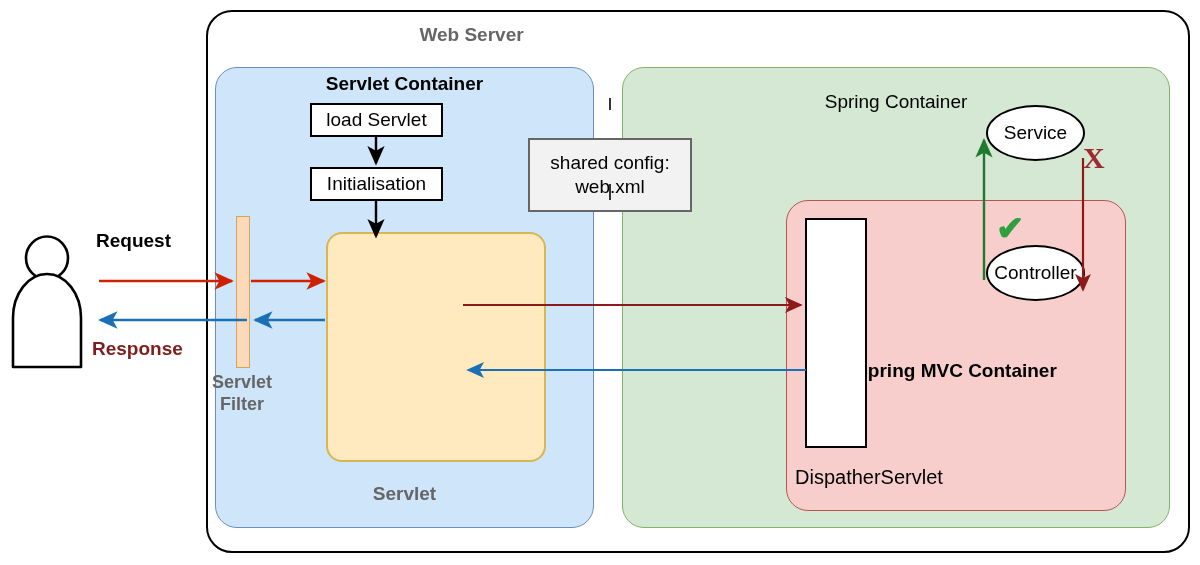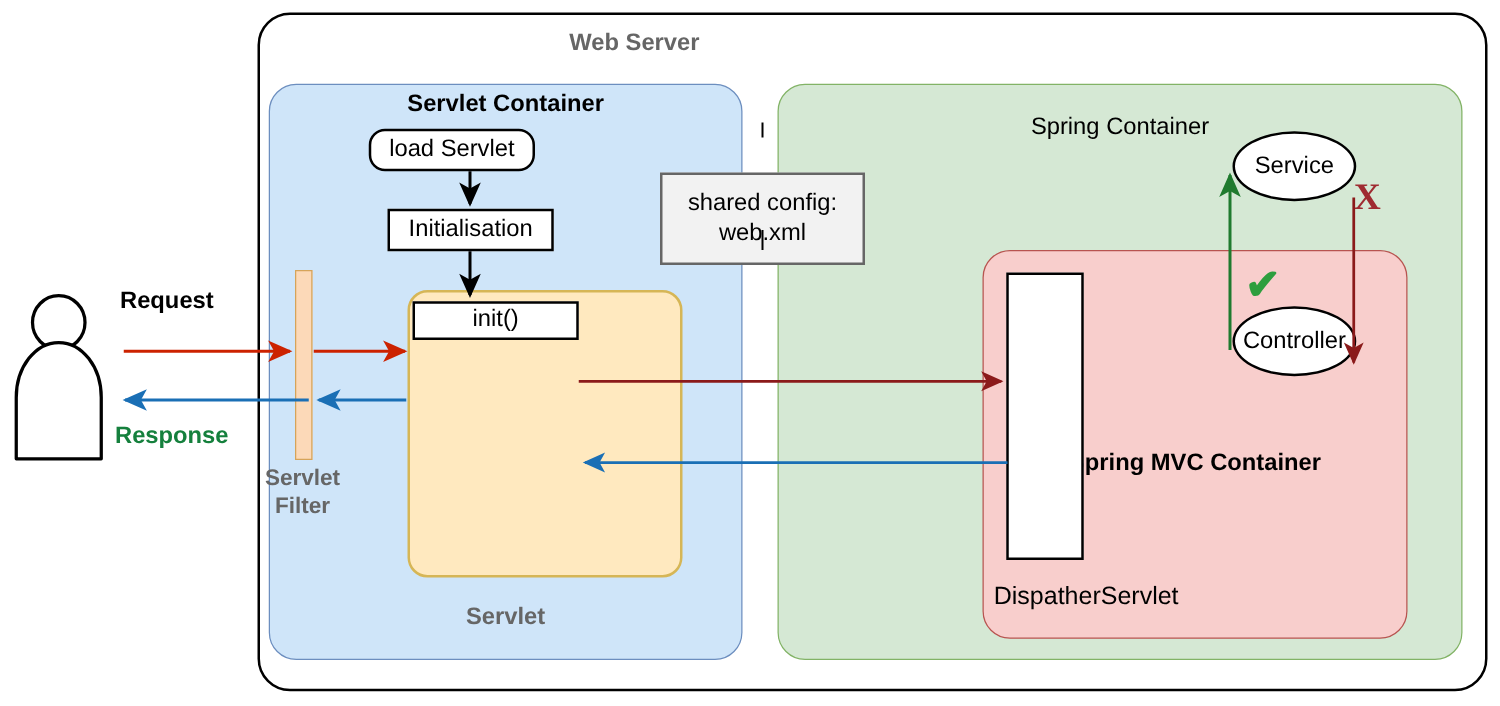--- a/index.html
+++ b/index.html
@@ -25,44 +25,44 @@
     border:1.5px solid #b85450;border-radius:22px;background:#f8cecc;
   }
   .servlet-box{
     left:326px;top:232px;width:220px;height:230px;
     border:2px solid #d6b656;border-radius:16px;background:#ffe9bf;
   }
 
   
   .lbl{position:absolute;white-space:pre;line-height:1.18;}
   .lbl-webserver{left:0;top:24px;width:943px;text-align:center;
-    font-size:19px;font-weight:bold;color:#666666;margin-left:36px;}
+    font-size:19px;font-weight:bold;color:#666666;}
   .lbl-servlet-container{left:215px;top:73px;width:379px;text-align:center;
     font-size:19px;font-weight:bold;color:#000000;}
   .lbl-spring-container{left:622px;top:75px;width:548px;text-align:center;
     font-size:19px;font-weight:normal;color:#000000;margin-top:16px;}
   .lbl-mvc{left:786px;top:360px;width:340px;text-align:center;
     font-size:19px;font-weight:bold;color:#000000;}
   .lbl-dispatcher{left:795px;top:466px;font-size:20px;color:#000000;}
   .lbl-servlet{left:215px;top:483px;width:379px;text-align:center;
     font-size:19px;font-weight:bold;color:#666666;}
   .lbl-filter{left:196px;top:372px;width:92px;text-align:center;
     font-size:18px;font-weight:bold;color:#666666;line-height:1.22;}
   .lbl-user{left:6px;top:350px;width:84px;text-align:center;
     font-size:19px;color:#7f1d1d;}
   .lbl-request{left:96px;top:230px;font-size:19px;font-weight:bold;color:#000000;}
-  .lbl-response{left:92px;top:338px;font-size:19px;font-weight:bold;color:#15803d;}
+  .lbl-response{left:92px;top:338px;font-size:19px;font-weight:bold;color:#7f1d1d;}
 
   
   .wbox{
     border:2px solid #000000;background:#ffffff;
     display:flex;align-items:center;justify-content:center;
     font-size:19px;color:#000000;text-align:center;line-height:1.2;
   }
-  .box-load{left:295px;top:103px;width:133px;height:34px;border-radius:13px;}
+  .box-load{left:310px;top:103px;width:133px;height:34px;}
   .box-init-phase{left:310px;top:167px;width:133px;height:34px;}
   .box-init{left:330px;top:241px;width:133px;height:31px;}
   .box-service{left:330px;top:290px;width:133px;height:105px;}
   .box-destroy{left:330px;top:414px;width:133px;height:33px;}
   .box-dispatcher{left:805px;top:218px;width:62px;height:230px;background:#ffffff;border:2px solid #000000;}
 
   .shared-config{
     left:528px;top:110px;width:164px;height:74px;
     border:2px solid #666666;background:#f2f2f2;
     display:flex;align-items:center;justify-content:center;
@@ -109,21 +109,20 @@
 
   <div class="abs mvc-container"></div>
   <div class="lbl lbl-mvc">Spring MVC Container</div>
   <div class="abs box-dispatcher"></div>
   <div class="lbl lbl-dispatcher">DispatherServlet</div>
 
   <div class="abs wbox box-load">load Servlet</div>
   <div class="abs wbox box-init-phase">Initialisation</div>
 
   <div class="abs servlet-box"></div>
-  <div class="abs wbox box-init">init()</div>
 
   <div class="abs shared-config" style="white-space: pre-line; margin-top: 28px;">shared config:
 web.xml</div>
 
   <div class="abs filter-bar"></div>
   <div class="lbl lbl-filter" style="white-space: pre-line;">Servlet
 Filter</div>
 
   <div class="abs ell ell-service">Service</div>
   <div class="abs ell ell-controller">Controller</div>

